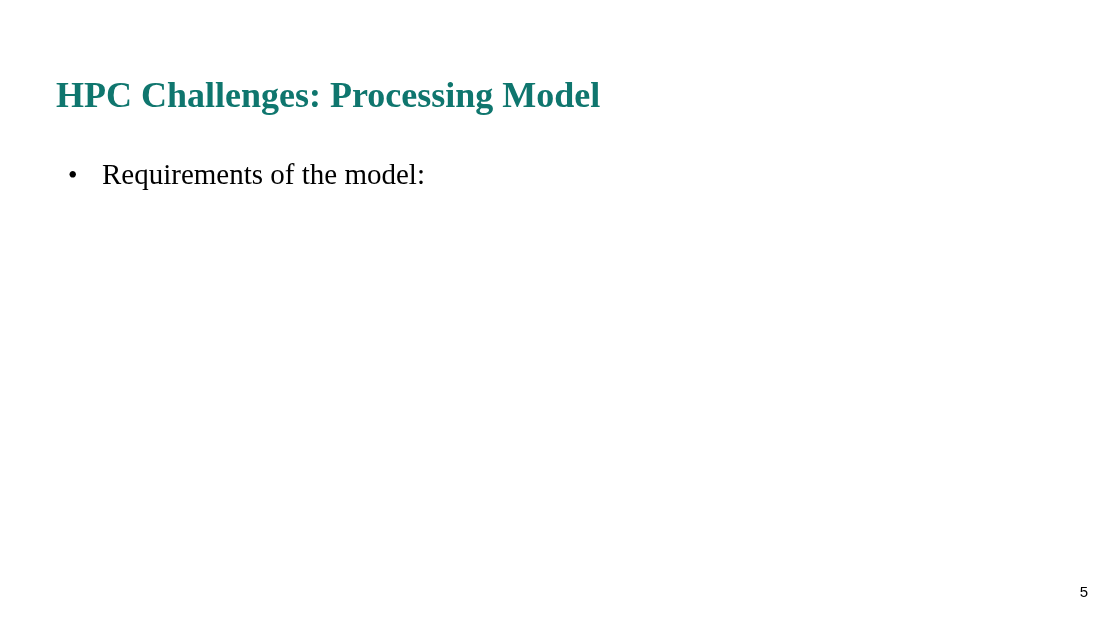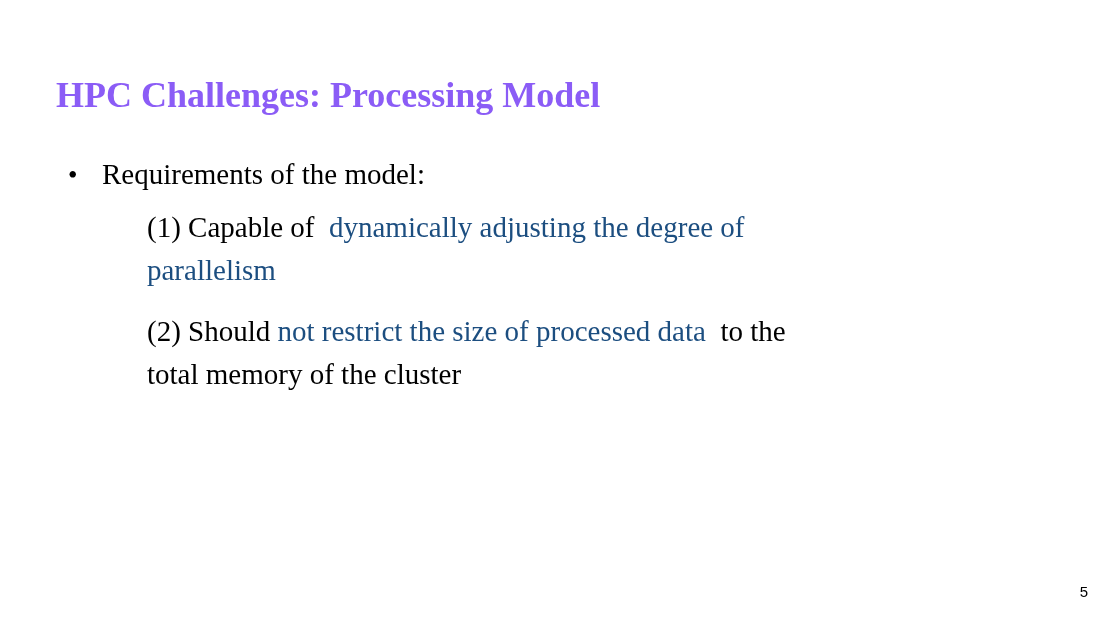--- a/index.html
+++ b/index.html
@@ -17,21 +17,21 @@
     overflow: hidden;
   }
   .slide-title {
     position: absolute;
     left: 56px;
     top: 50px;
     font-size: 36px;
     font-weight: bold;
     letter-spacing: 0px;
     white-space: pre;
-    color: #8b5cf6;
+    color: #0f766e;
   }
   .bullet-line {
     position: absolute;
     left: 68px;
     top: 146px;
     font-size: 29px;
     line-height: 57px;
     white-space: pre;
   }
   .bullet-marker {
@@ -62,19 +62,17 @@
 </style>
 </head>
 <body>
 
 <div class="slide">
 
   <h1 class="slide-title">HPC Challenges: Processing Model</h1>
 
   <div class="bullet-line"><span class="bullet-marker">•</span><span>Requirements of the model:</span></div>
 
-  <div class="sub-para sub-para-1"><span class="seg">(1) Capable of </span><span class="seg seg-blue"> dynamically adjusting the degree of</span><br><span class="seg seg-blue">parallelism</span></div>
 
-  <div class="sub-para sub-para-2"><span class="seg">(2) Should </span><span class="seg seg-blue">not restrict the size of processed data </span><span class="seg"> to the</span><br><span class="seg">total memory of the cluster</span></div>
 
   <div class="page-number">5</div>
 
 </div>
 
 </body></html>

